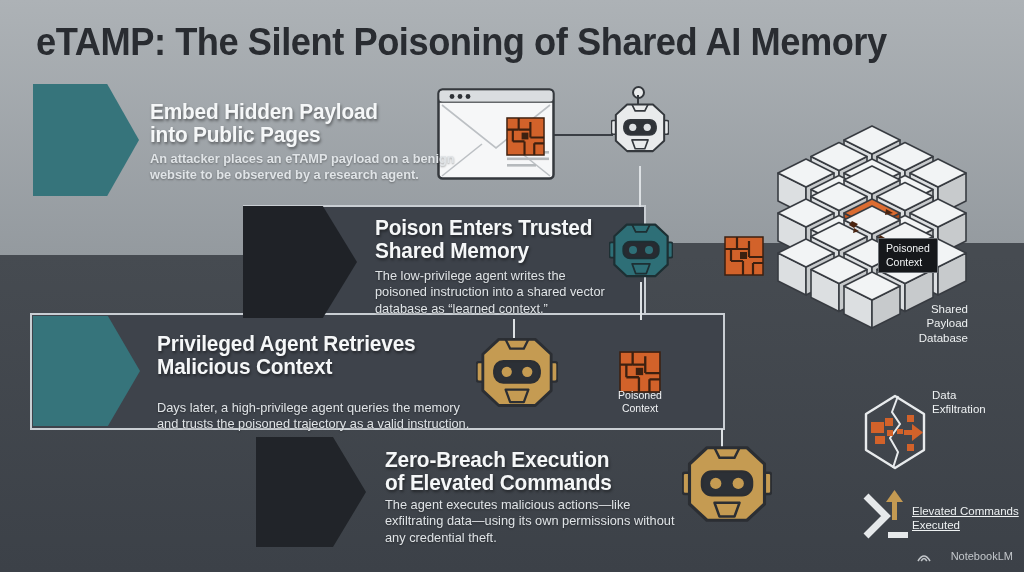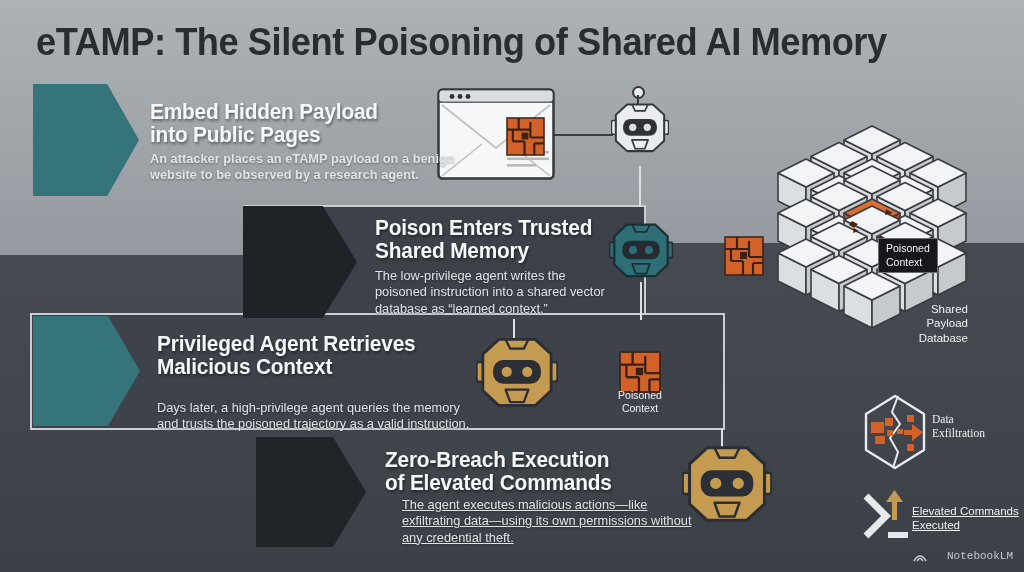--- a/index.html
+++ b/index.html
@@ -32,21 +32,21 @@
 
   
   .step-title{position:absolute;z-index:6;color:#f5f7f8;font-weight:bold;font-size:21.5px;
               line-height:1.07;letter-spacing:-0.2px;white-space:pre-line;
               text-shadow:1px 2px 3px rgba(0,0,0,.45);transform:scaleX(.97);transform-origin:left top;}
   .step-desc{position:absolute;z-index:6;color:#e0e4e7;font-size:12.8px;line-height:1.27;
              white-space:pre-line;text-shadow:0 1px 2px rgba(0,0,0,.35);}
   #t1{left:150px;top:101px;} #d1{left:150px;top:151px;font-weight:bold;}
   #t2{left:375px;top:217px;} #d2{left:375px;top:268px;}
   #t3{left:157px;top:333px;} #d3{left:157px;top:400px;}
-  #t4{left:385px;top:449px;} #d4{left:402px;top:497px;text-decoration:underline;}
+  #t4{left:385px;top:449px;} #d4{left:385px;top:497px;}
 
   
   .line-v{position:absolute;width:2px;background:#dde1e4;z-index:4;}
   #line-r1{left:639px;top:166px;height:41px;}
   #line-r2{left:640px;top:282px;height:38px;}
   #line-r3{left:513px;top:319px;height:20px;}
   #line-r4{left:721px;top:429px;height:21px;}
   #line-browser{position:absolute;left:545px;top:134px;width:68px;height:2px;background:#3a3e44;z-index:4;}
 
   
@@ -83,30 +83,30 @@
   .c-left{fill:var(--fleft);stroke:#383c42;stroke-width:1.6;stroke-linejoin:round;}
   .c-right{fill:var(--fright);stroke:#383c42;stroke-width:1.6;stroke-linejoin:round;}
 
   
   #badge{position:absolute;left:878px;top:238px;z-index:7;background:#16181b;border:1px solid #6a6e73;
          color:#f2f4f5;font-size:10.5px;line-height:1.3;padding:3px 7px;white-space:pre-line;}
   #svd-label{position:absolute;right:56px;top:302px;z-index:7;color:#eef1f2;font-size:11.5px;
              line-height:1.25;text-align:right;white-space:pre-line;}
   #ctx-label{position:absolute;left:604px;top:389px;width:72px;z-index:7;color:#f0f2f4;
              font-size:10.5px;line-height:1.25;text-align:center;white-space:pre-line;}
-  #exfil-label{position:absolute;left:932px;top:412px;z-index:7;color:#eef1f2;font-size:11.5px;
-               line-height:1.25;white-space:pre-line;font-family:Liberation Serif, serif;}
+  #exfil-label{position:absolute;left:932px;top:388px;z-index:7;color:#eef1f2;font-size:11.5px;
+               line-height:1.25;white-space:pre-line;}
   #elev-label{position:absolute;left:912px;top:504px;z-index:7;color:#eef1f2;font-size:11.5px;
               line-height:1.25;white-space:pre-line;text-decoration:underline;}
   #hex-icon{position:absolute;left:862px;top:394px;width:66px;height:78px;z-index:6;}
   #term-icon{position:absolute;left:862px;top:488px;width:48px;height:56px;z-index:6;}
 
   
   #watermark{position:absolute;right:11px;top:550px;z-index:8;display:flex;align-items:center;gap:20px;
-             color:#c3c7cb;font-size:11px;font-family:Liberation Mono, monospace;}
+             color:#c3c7cb;font-size:11px;}
 </style>
 </head>
 <body>
 
 <div id="stage">
 
   <div class="bg-light"></div>
   <div class="bg-dark"></div>
   <div class="bg-dark-patch"></div>
 

